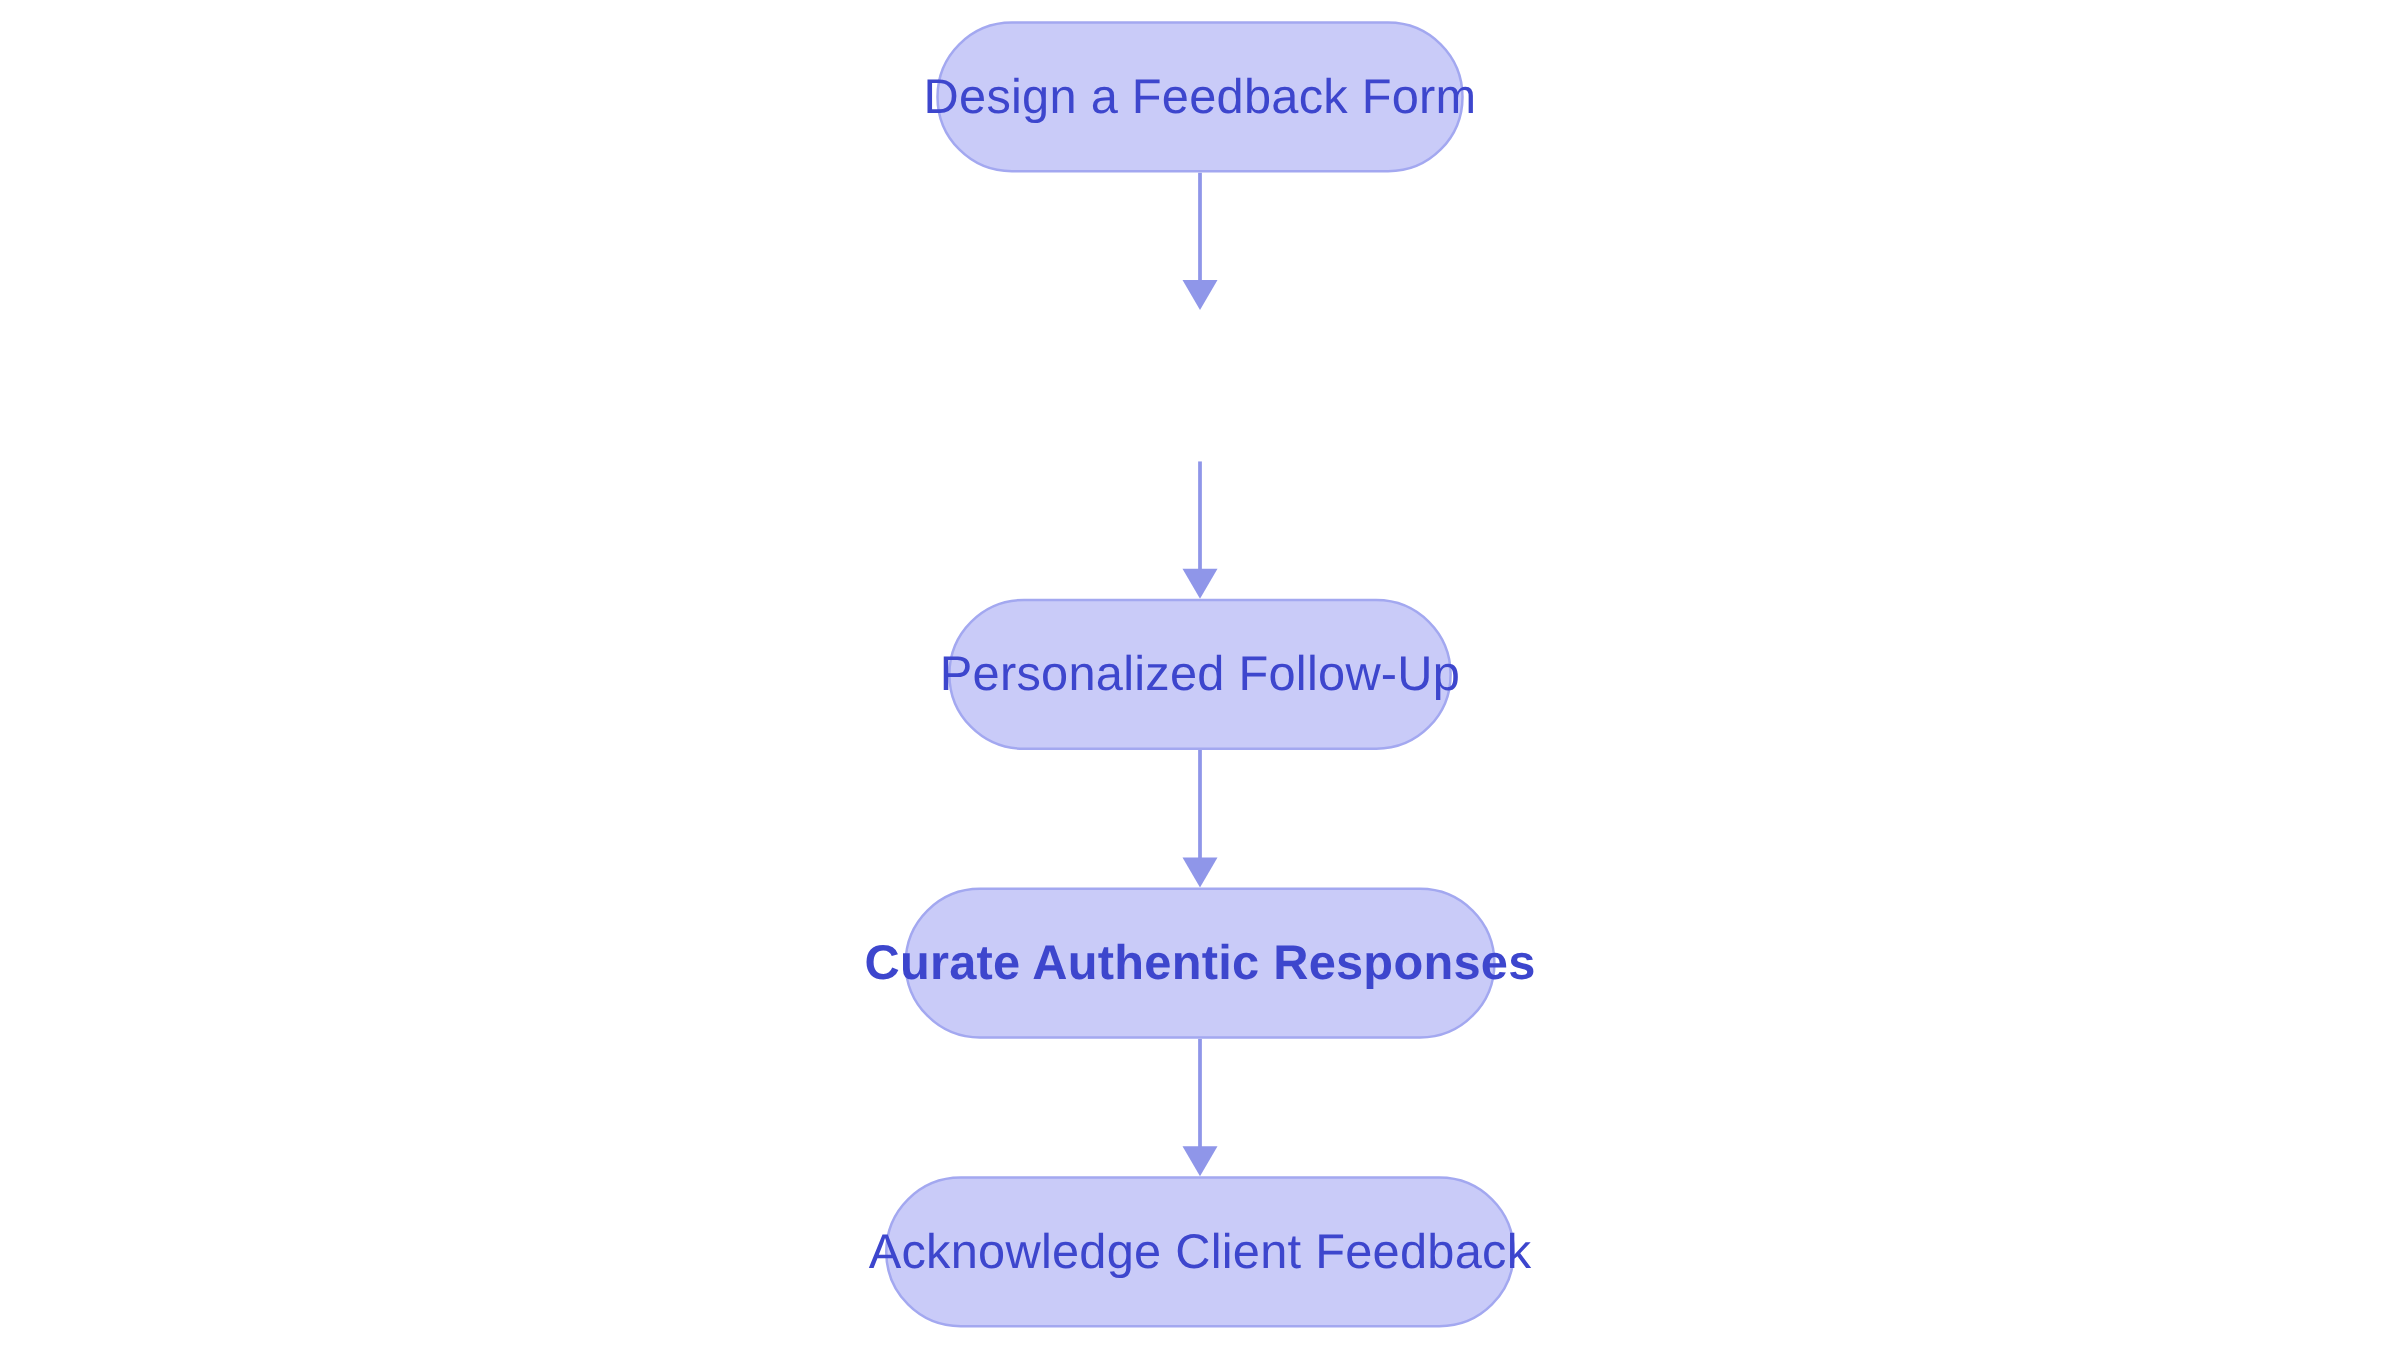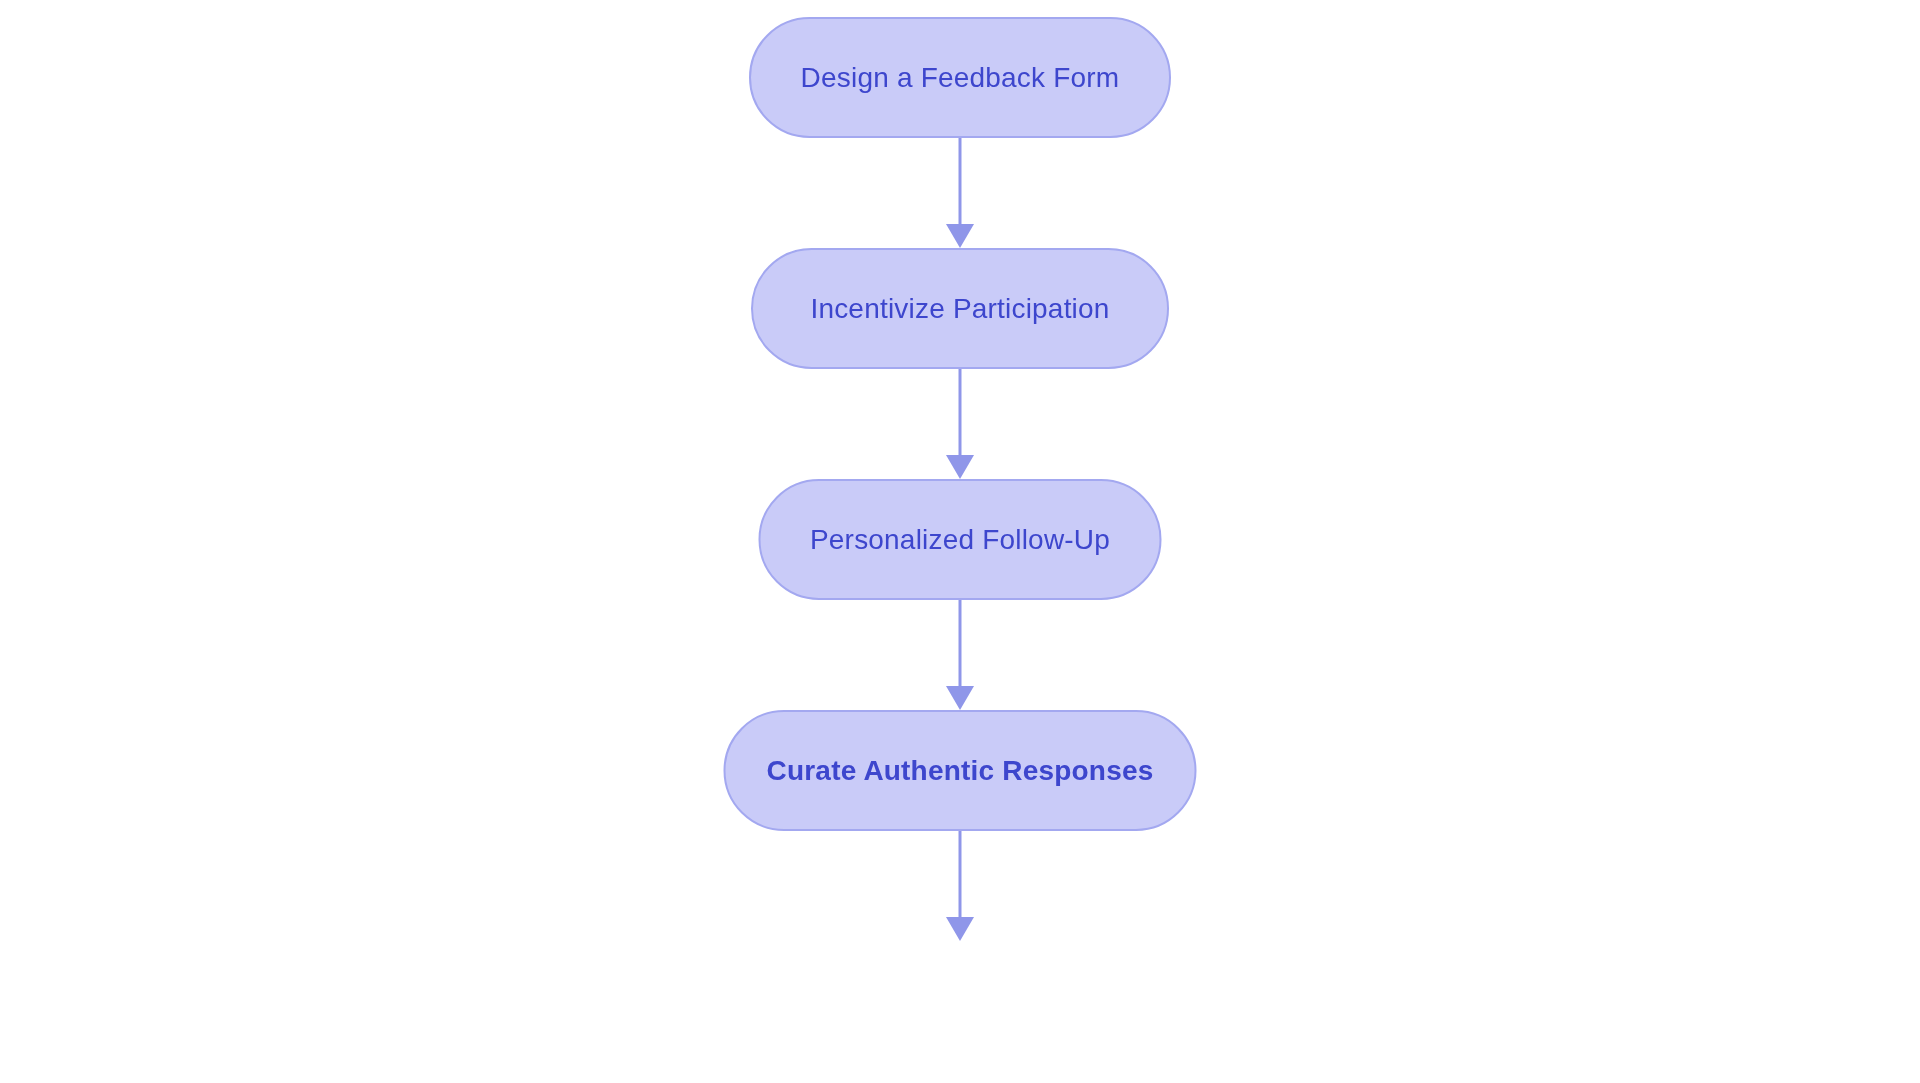--- a/index.html
+++ b/index.html
@@ -23,21 +23,21 @@
     box-sizing: border-box;
     background: var(--node-fill, #c9cbf8);
     border: 2px solid var(--node-border, #a3a8f0);
     border-radius: 62px;
     display: flex;
     align-items: center;
     justify-content: center;
   }
   .flow-node .node-label {
     color: var(--node-text, #3d46cd);
-    font-size: 28px;
+    font-size: 39px;
     line-height: 1;
     white-space: nowrap;
     letter-spacing: 0.2px;
   }
   .node-1 { top: 17px;  width: 422px; }
   .node-2 { top: 248px; width: 418px; }
   .node-3 { top: 479px; width: 403px; }
   .node-4 { top: 710px; width: 473px; font-weight: bold; }
   .node-5 { top: 941px; width: 504px; }
 
@@ -64,23 +64,20 @@
     <span class="node-label">Design a Feedback Form</span>
   </div>
 
   <div class="flow-arrow arrow-1">
     <svg viewBox="0 0 30 110" xmlns="http://www.w3.org/2000/svg" aria-hidden="true">
       <line x1="15" y1="0" x2="15" y2="88" stroke="currentColor" stroke-width="3"></line>
       <polygon points="1,86 29,86 15,110" fill="currentColor"></polygon>
     </svg>
   </div>
 
-  <div class="flow-node node-2">
-    <span class="node-label">Incentivize Participation</span>
-  </div>
 
   <div class="flow-arrow arrow-2">
     <svg viewBox="0 0 30 110" xmlns="http://www.w3.org/2000/svg" aria-hidden="true">
       <line x1="15" y1="0" x2="15" y2="88" stroke="currentColor" stroke-width="3"></line>
       <polygon points="1,86 29,86 15,110" fill="currentColor"></polygon>
     </svg>
   </div>
 
   <div class="flow-node node-3">
     <span class="node-label">Personalized Follow-Up</span>
@@ -97,14 +94,17 @@
     <span class="node-label">Curate Authentic Responses</span>
   </div>
 
   <div class="flow-arrow arrow-4">
     <svg viewBox="0 0 30 110" xmlns="http://www.w3.org/2000/svg" aria-hidden="true">
       <line x1="15" y1="0" x2="15" y2="88" stroke="currentColor" stroke-width="3"></line>
       <polygon points="1,86 29,86 15,110" fill="currentColor"></polygon>
     </svg>
   </div>
 
+  <div class="flow-node node-5">
+    <span class="node-label">Acknowledge Client Feedback</span>
+  </div>
 
 </div>
 
 </body></html>

